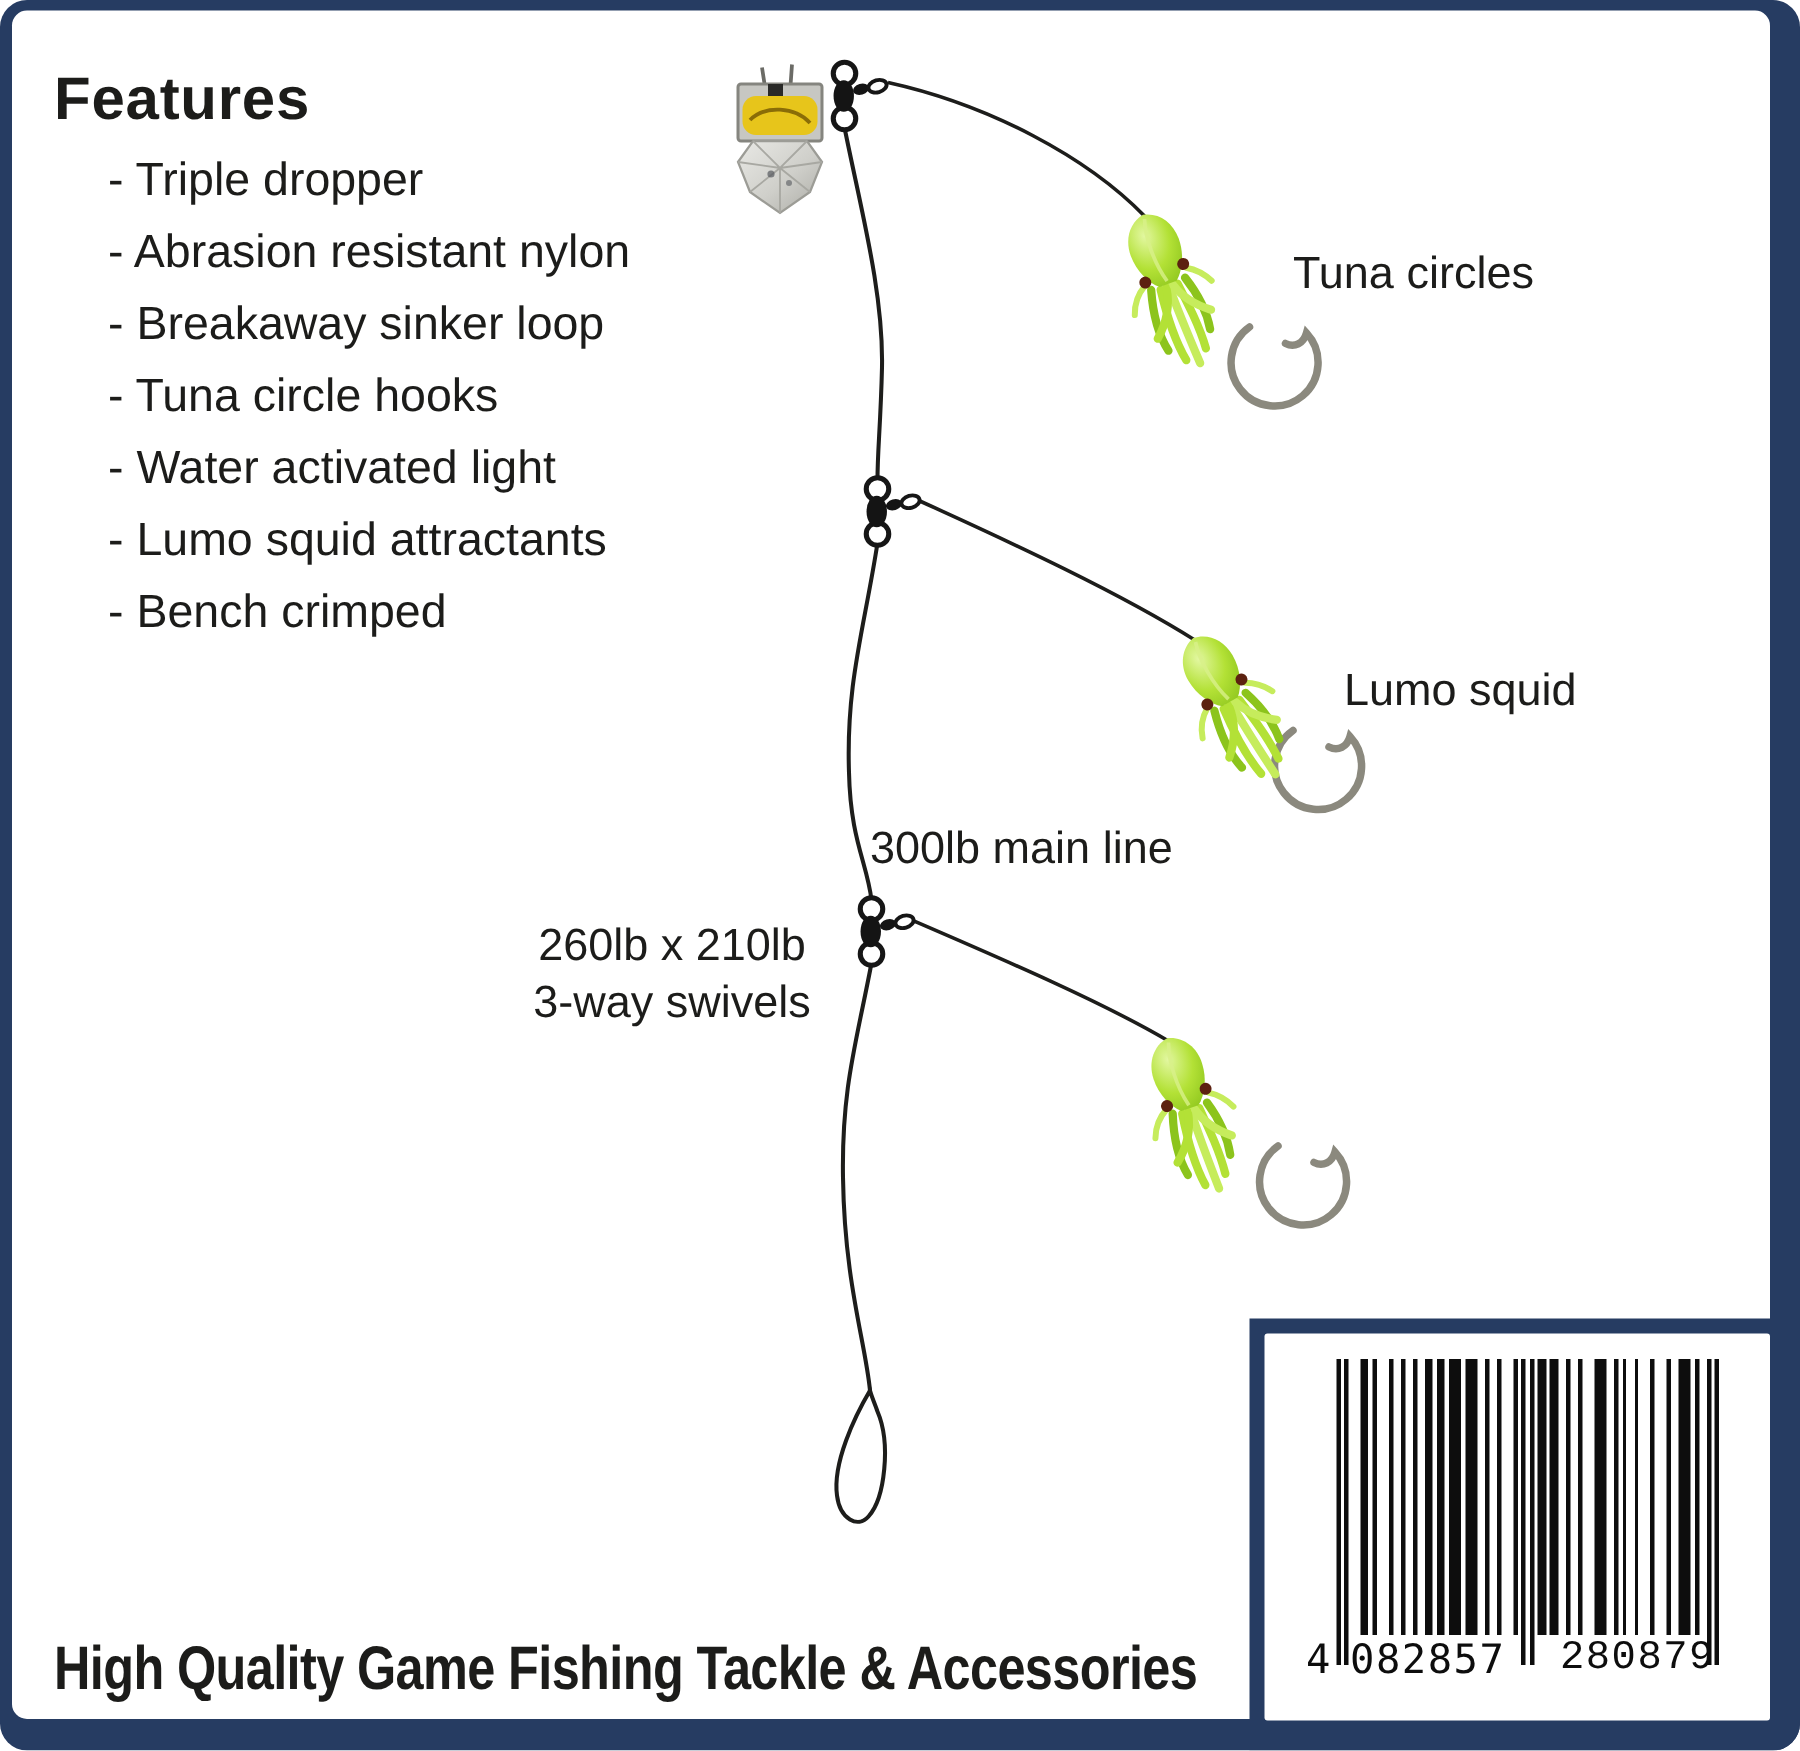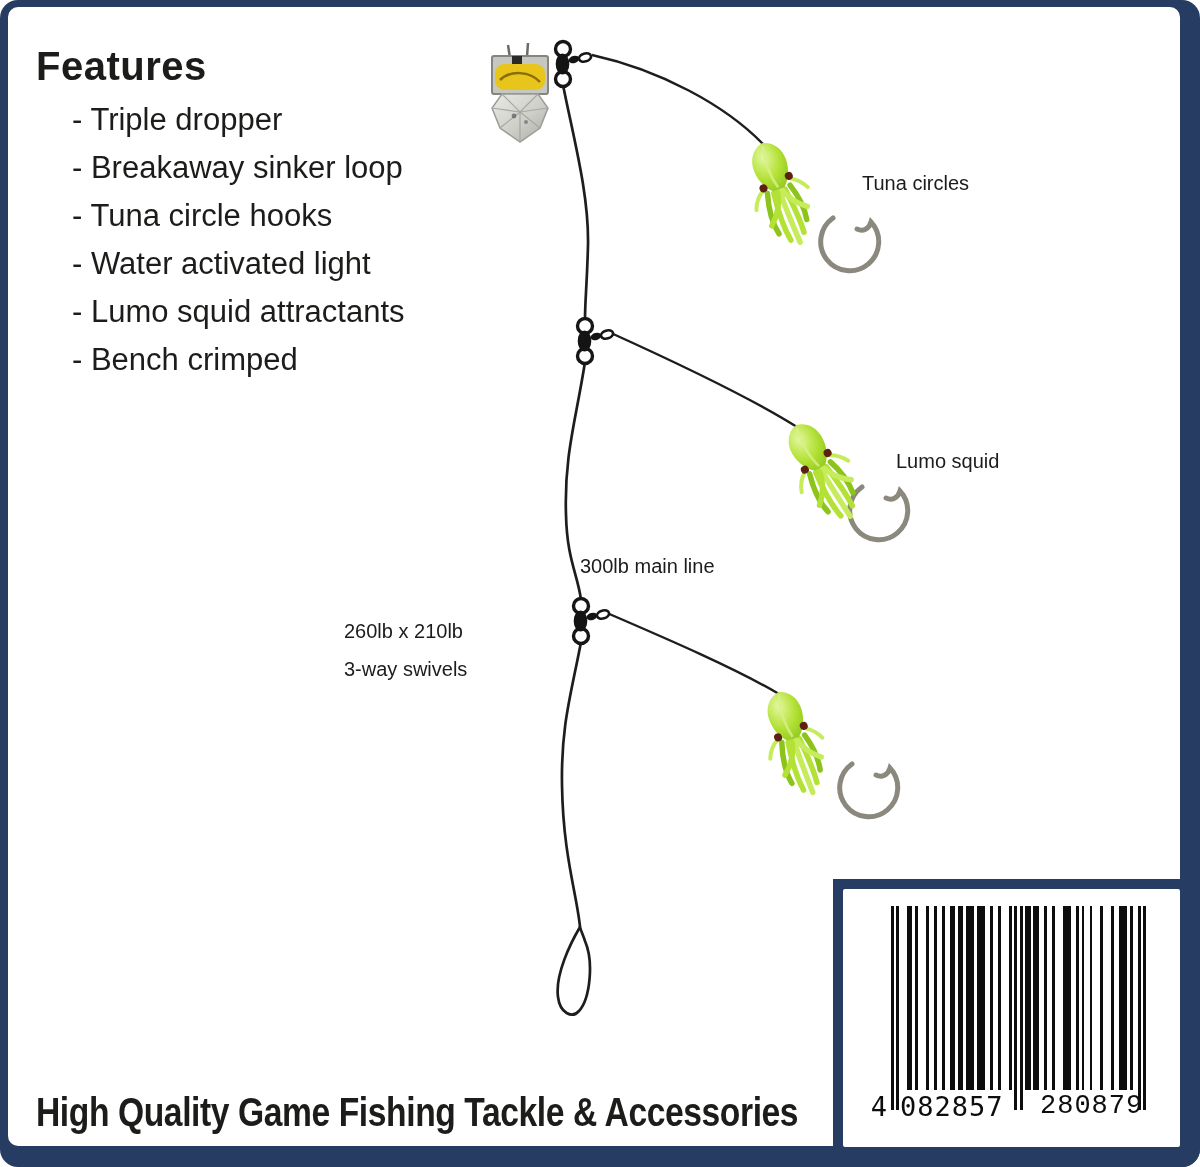--- a/index.html
+++ b/index.html
@@ -14,22 +14,22 @@
   }
   svg.diagram{position:absolute;left:0;top:0;width:1200px;height:1167px;pointer-events:none;}
 
   
   .features{position:absolute;left:36px;top:44px;}
   .features .title{font-size:40px;font-weight:600;line-height:44px;letter-spacing:0.5px;}
   .features ul{list-style:none;margin:8px 0 0 0;padding:0;}
   .features li{font-size:31px;line-height:48px;white-space:nowrap;margin-left:36px;}
 
   
-  .lbl{position:absolute;font-size:20px;line-height:36px;white-space:nowrap;}
-  .lbl.center{text-align:left;white-space:normal;}
+  .lbl{position:absolute;font-size:30px;line-height:36px;white-space:nowrap;}
+  .lbl.center{text-align:center;white-space:normal;}
   #lbl-tuna{left:862px;top:165px;}
   #lbl-lumo{left:896px;top:443px;}
   #lbl-mainline{left:580px;top:548px;}
   #lbl-swivels{left:344px;top:612px;width:208px;line-height:38px;}
   #lbl-sinker{left:320px;top:944px;width:230px;line-height:39px;}
 
   
   .tagline{
     position:absolute;left:36px;top:1089px;font-size:41px;font-weight:700;
     letter-spacing:-0.5px;transform:scaleX(0.82);transform-origin:left center;
@@ -139,20 +139,21 @@
 
     <use href="#squid" transform="translate(763,146) rotate(-20)"></use>
     <use href="#squid" transform="translate(797,428) rotate(-30)"></use>
     <use href="#squid" transform="translate(779,695) rotate(-18)"></use>
   </svg>
 
   <div class="features">
     <div class="title">Features</div>
     <ul>
       <li>- Triple dropper</li>
+      <li>- Abrasion resistant nylon</li>
       <li>- Breakaway sinker loop</li>
       <li>- Tuna circle hooks</li>
       <li>- Water activated light</li>
       <li>- Lumo squid attractants</li>
       <li>- Bench crimped</li>
     </ul>
   </div>
 
   <div class="lbl" id="lbl-tuna">Tuna circles</div>
   <div class="lbl" id="lbl-lumo">Lumo squid</div>

